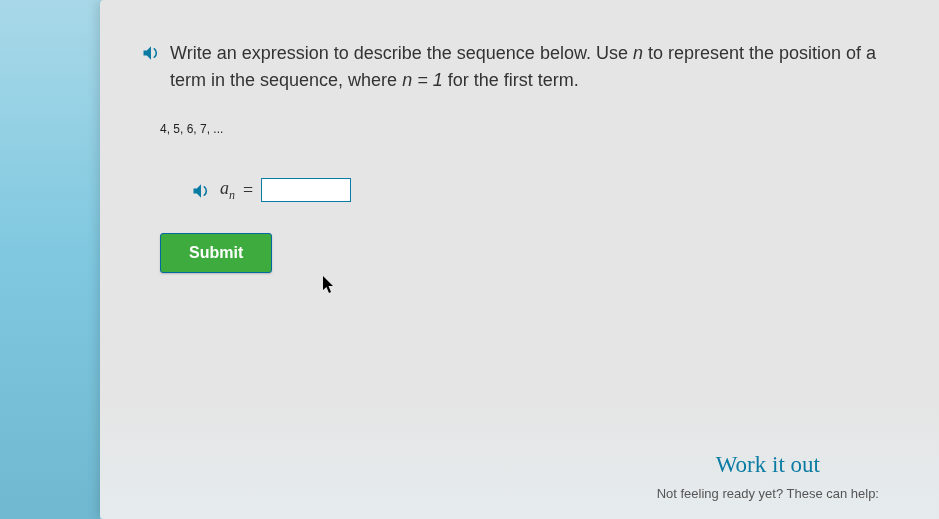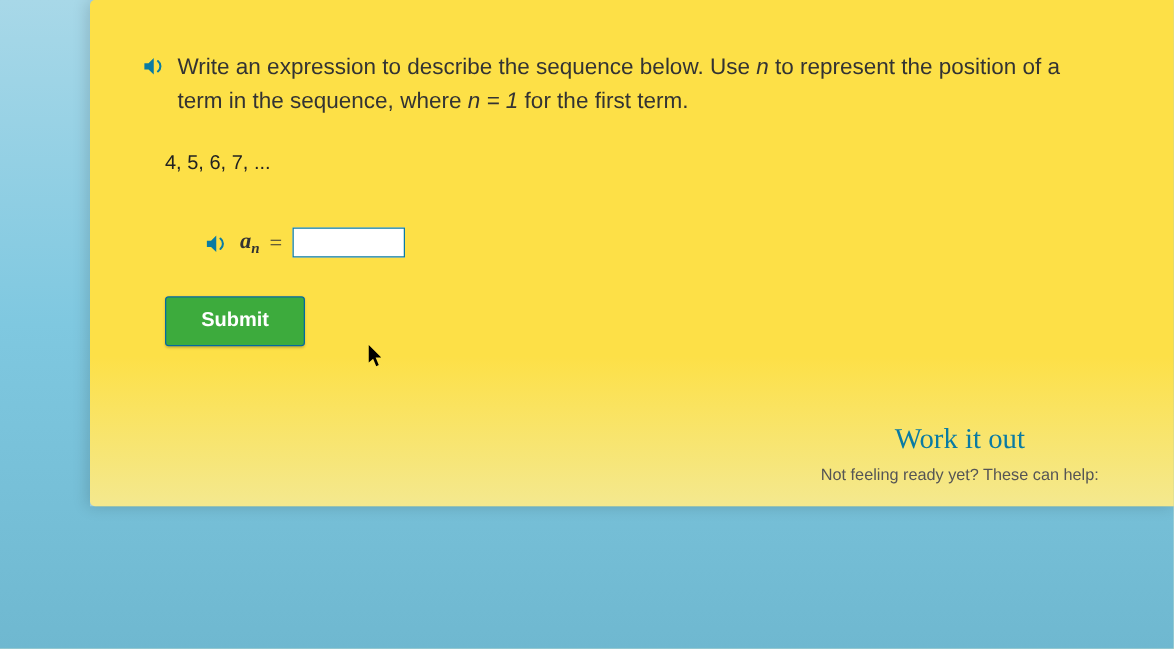--- a/index.html
+++ b/index.html
@@ -5,23 +5,23 @@
     * { margin: 0; padding: 0; box-sizing: border-box; }
     body {
       font-family: Arial, Helvetica, sans-serif;
       background: linear-gradient(180deg, #a8d8e8 0%, #7fc8e0 50%, #6fb8d0 100%);
       width: 939px;
       height: 519px;
       overflow: hidden;
       padding: 0;
     }
     .panel {
-      background: #fde047;
-      margin-left: 72px;
-      height: 405px;
+      background: #e5e5e5;
+      margin-left: 100px;
+      height: 519px;
       border-radius: 4px 0 0 4px;
       box-shadow: -2px 0 12px rgba(0,0,0,0.15);
       padding: 40px 50px 0 40px;
       position: relative;
     }
     .question-text {
       color: #333333;
       font-size: 18px;
       line-height: 1.5;
       margin-bottom: 28px;
@@ -41,38 +41,37 @@
       color: #0a7ba3;
       flex-shrink: 0;
       margin-top: 2px;
       cursor: pointer;
     }
     .speaker-icon svg {
       width: 20px;
       height: 20px;
     }
     .sequence {
-      font-size: 16px;
+      font-size: 12px;
       color: #222;
       margin-left: 20px;
       margin-bottom: 42px;
     }
     .answer-row {
       display: flex;
       align-items: center;
       gap: 8px;
       margin-left: 50px;
       margin-bottom: 30px;
     }
     .answer-label {
       font-family: 'Times New Roman', serif;
       font-style: italic;
       font-size: 18px;
       color: #333;
-      font-weight: bold;
     }
     .answer-label sub {
       font-size: 12px;
       font-style: italic;
     }
     .equals {
       font-size: 18px;
       color: #333;
       font-family: 'Times New Roman', serif;
     }

